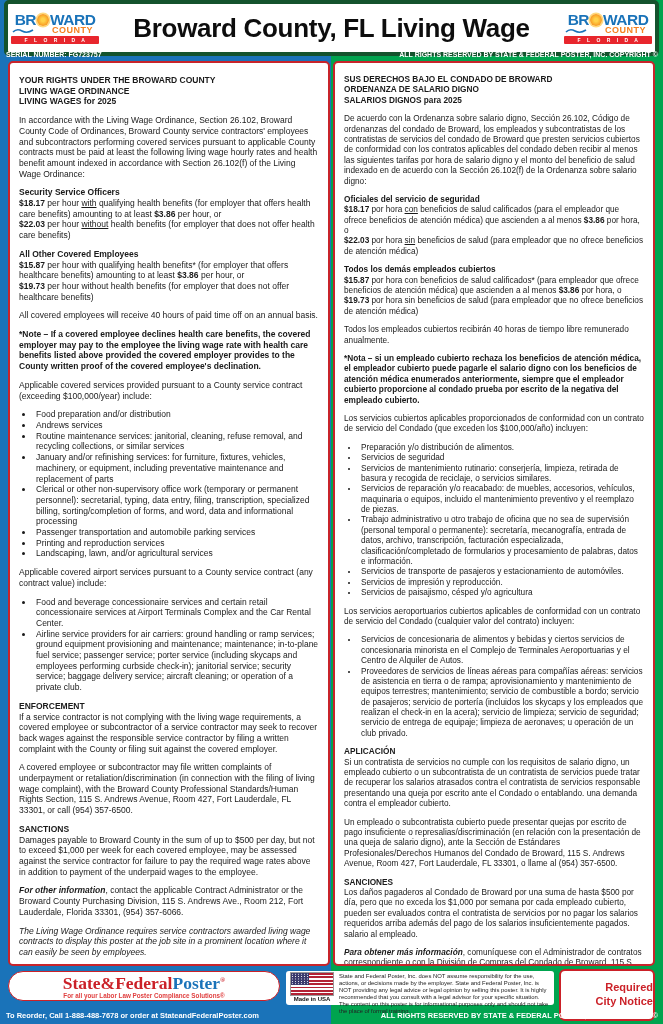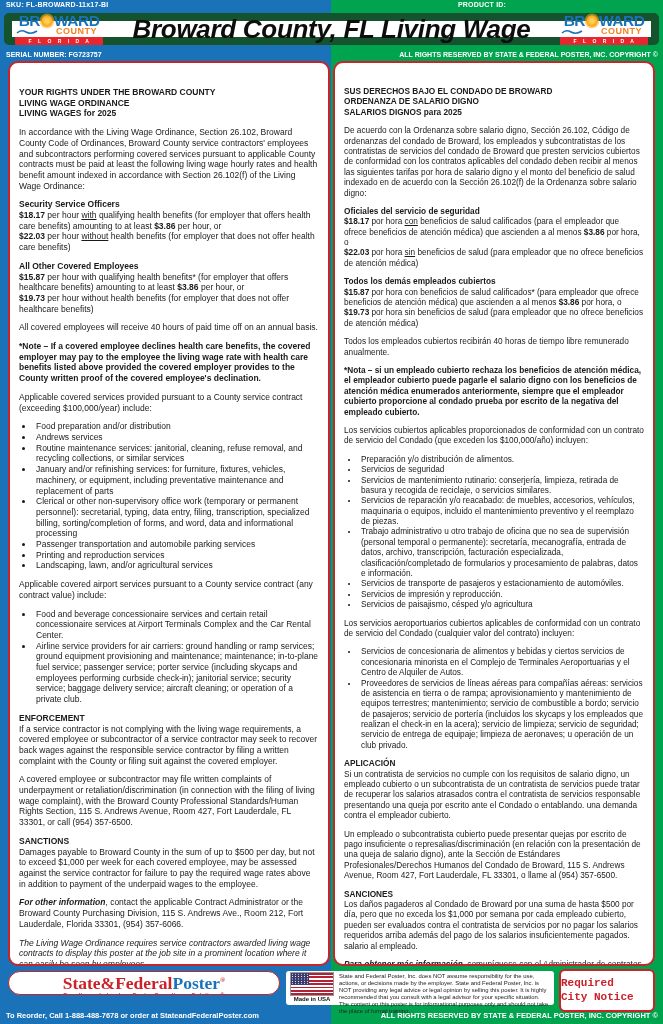--- a/index.html
+++ b/index.html
@@ -10,64 +10,64 @@
   }
   .bg-green { position:absolute; left:331px; top:0; width:332px; height:1024px; background:#00a44f; }
 
   
   .topbar-text { position:absolute; top:1px; color:#fff; font-size:7px; font-weight:bold; letter-spacing:0.2px; }
   .sku { left:6px; }
   .product-id { left:458px; }
 
   
   .header {
-    position:absolute; left:4px; top:13px; width:655px; height:32px;
-    background:#fff; border:8px solid #14532d; border-radius:5px; box-sizing:border-box;
+    position:absolute; left:4px; top:0; width:655px; height:56px;
+    background:#fff; border:4px solid #14532d; border-radius:5px; box-sizing:border-box;
     display:flex; align-items:center; justify-content:space-between; padding:0 3px;
   }
   .page-title {
-    flex:1; text-align:center; font-size:26px; font-weight:bold; font-style:italic;
+    flex:1; text-align:center; font-size:26px; font-weight:bold; 
     color:#0d0d0d; white-space:nowrap; letter-spacing:-0.3px;
   }
   .bc-logo { width:88px; line-height:1; flex:0 0 auto; }
   .bc-top { display:flex; align-items:center; justify-content:center; color:#1a73b9; font-weight:bold; font-size:15.5px; letter-spacing:-0.5px; }
   .bc-sun { width:12px; height:12px; border-radius:50%;
     background:radial-gradient(circle,#ffd24a 20%, #f7941d 75%);
     box-shadow:0 0 0 1.5px rgba(253,185,19,0.55); margin:0 1px; }
   .bc-mid { display:flex; align-items:center; justify-content:flex-end; gap:18px; margin:-2px 6px 0 0; }
   .bc-county { color:#f58220; font-weight:bold; font-size:9px; letter-spacing:0.5px; }
   .bc-band { background:#e8262d; color:#fff; font-size:5px; font-weight:bold; letter-spacing:2.5px;
     text-align:center; padding:1.5px 0 1.5px 2px; margin-top:1.5px; border-radius:1px; }
 
   
   .infobar-text { position:absolute; top:50.5px; color:#fff; font-size:7px; font-weight:bold; }
   .serial { left:6px; }
   .rights-top { right:5px; }
 
   
   .col {
     position:absolute; top:61px; width:322px; height:905px; box-sizing:border-box;
-    background:#fff; border:2px solid #c8242b; border-radius:10px;
-    padding:24px 9px; overflow:hidden; color:#1a1a1a; text-align:left;
+    background:#fff; border:2px solid #c8242b; border-radius:5px;
+    padding:12px 9px; overflow:hidden; color:#1a1a1a; text-align:left;
   }
   .col.en { left:8px;  font-size:8.5px; line-height:1.26; }
   .col.es { left:333px; font-size:8.25px; line-height:1.26; }
   .col p  { margin:0 0 8px 0; }
   .col .h { font-weight:bold; margin:0; }
   .col .h.gap { margin-bottom:8px; }
   .col ul { margin:0 0 8px 0; padding-left:15px; list-style:disc outside; }
   .col li { padding-left:2px; }
   .b  { font-weight:bold; }
   .u  { text-decoration:underline; }
   .i  { font-style:italic; }
   .bi { font-weight:bold; font-style:italic; }
 
   
   .sf-box {
-    position:absolute; left:8px; top:971px; width:272px; height:24px; box-sizing:border-box;
+    position:absolute; left:8px; top:971px; width:272px; height:30px; box-sizing:border-box;
     background:#fff; border:1.5px solid #cb2128; border-radius:16px; text-align:center; overflow:hidden;
   }
   .sf-logo { font-family:"Liberation Serif", serif; font-weight:bold; font-size:17.5px; line-height:1.05; margin-top:2px; }
   .sf-red  { color:#cb2128; }
   .sf-blue { color:#1a73b9; }
   .sf-reg  { font-size:7px; vertical-align:super; color:#cb2128; }
   .sf-tag  { color:#e04040; font-size:6.3px; font-weight:bold; }
 
   .usa-box {
     position:absolute; left:286px; top:971px; width:268px; height:34px; box-sizing:border-box;
@@ -75,24 +75,24 @@
   }
   .flag-wrap { width:44px; flex:0 0 auto; text-align:center; }
   .flag { position:relative; width:42px; height:22px; margin:0 auto;
     background:repeating-linear-gradient(#b22234 0 1.7px, #fff 1.7px 3.4px); outline:0.5px solid #9a9a9a; }
   .flag-canton { position:absolute; left:0; top:0; width:18px; height:12px; background:#3c3b6e;
     background-image:radial-gradient(#fff 0.5px, transparent 0.7px); background-size:3px 2.4px; }
   .made-usa { font-size:6px; font-weight:bold; color:#111; margin-top:1px; }
   .disclaimer { flex:1; font-size:5.9px; line-height:1.18; color:#222; }
 
   .req-box {
-    position:absolute; left:559px; top:969px; width:96px; height:43px; box-sizing:border-box;
+    position:absolute; left:559px; top:969px; width:96px; height:52px; box-sizing:border-box;
     background:#fff; border:2px solid #cb2128; border-radius:6px;
-    color:#cb2128; font-weight:bold; font-size:11px; text-align:left;
-    display:flex; flex-direction:column; justify-content:center; line-height:1.25;font-family:Liberation Mono, monospace;
+    color:#cb2128; font-weight:bold; font-size:11px; text-align:right;
+    display:flex; flex-direction:column; justify-content:center; line-height:1.25;
   }
 
   .bottombar-text { position:absolute; top:1011px; color:#fff; font-size:7.5px; font-weight:bold; }
   .reorder { left:6px; }
   .rights-bottom { right:5px; }
 </style>
 </head>
 <body>
 
 <div class="poster">

